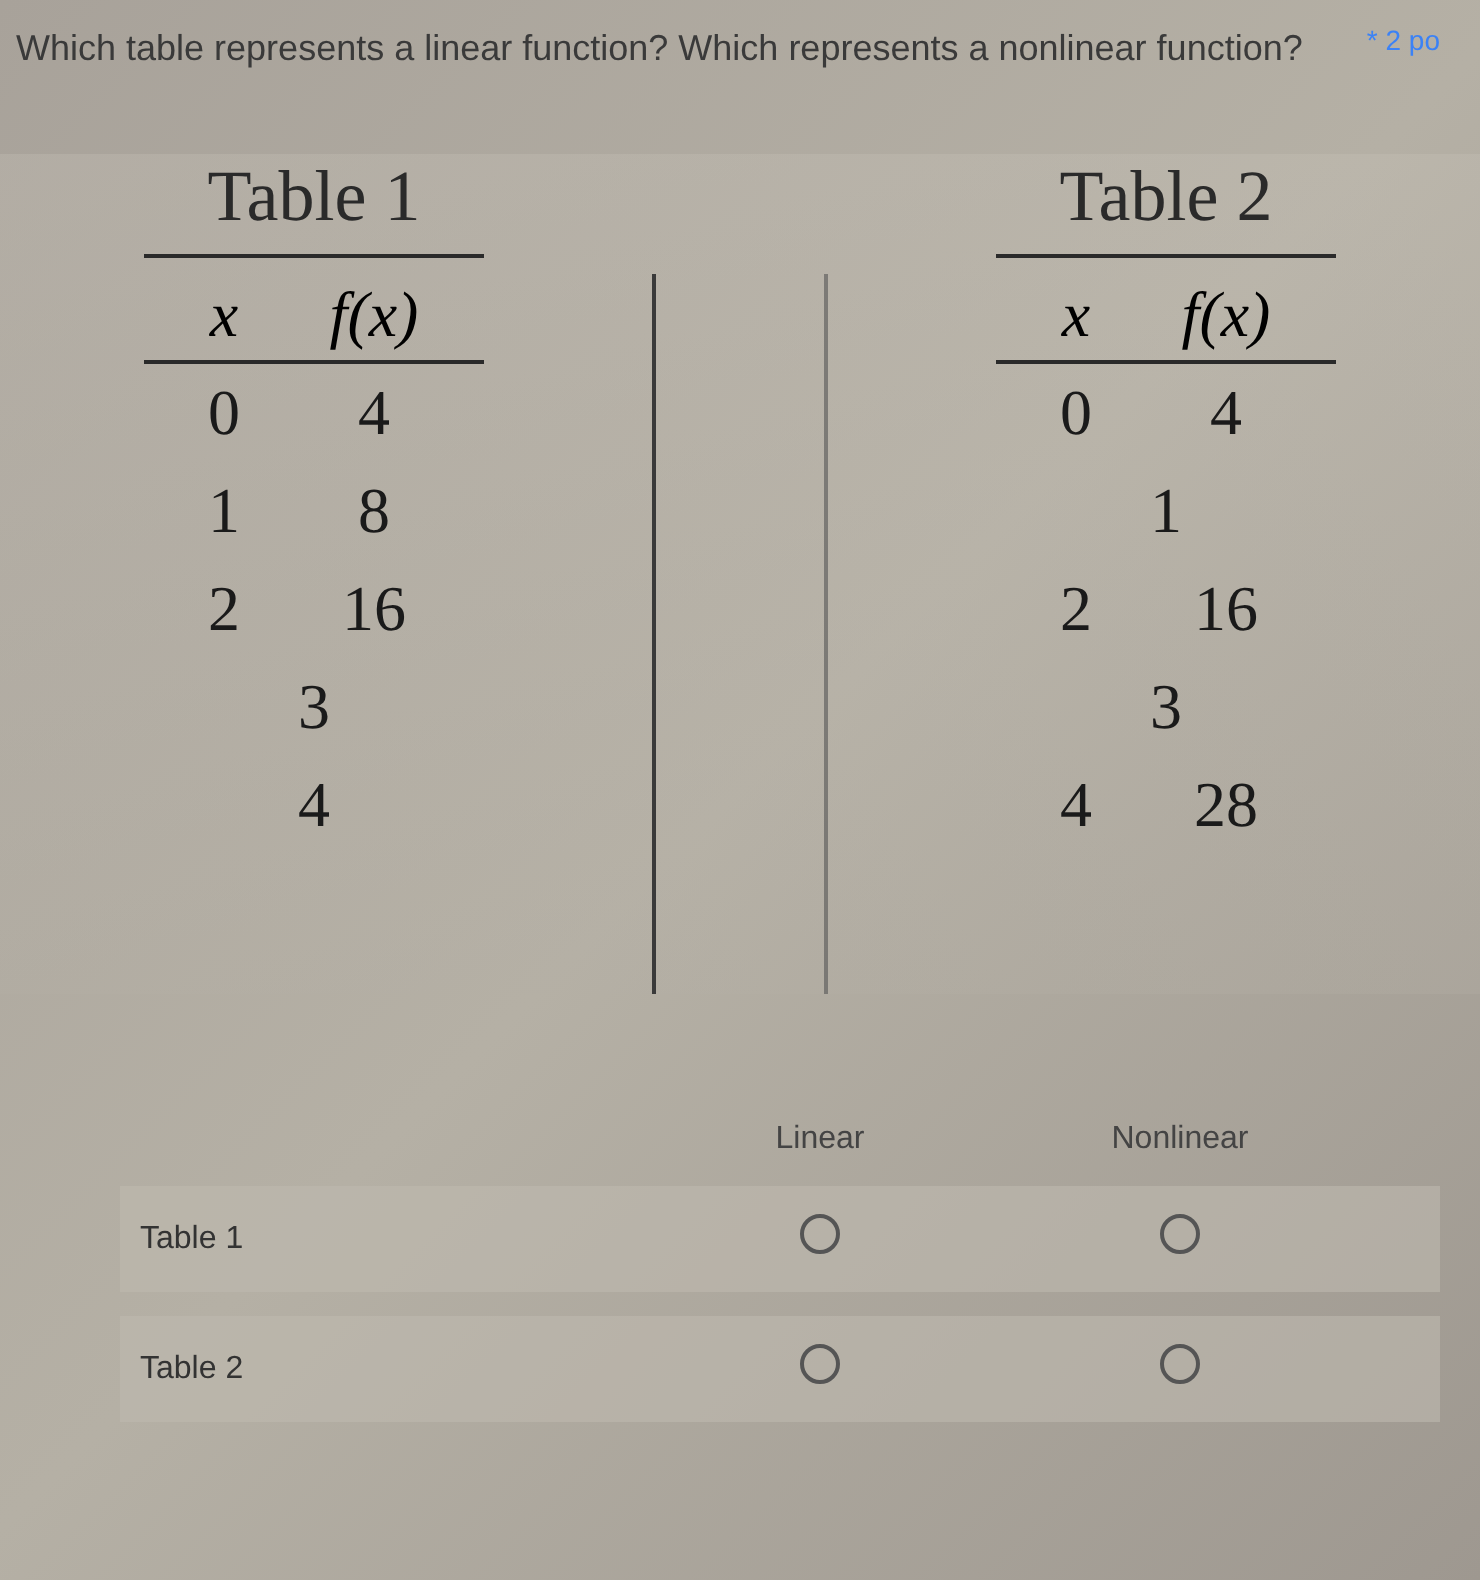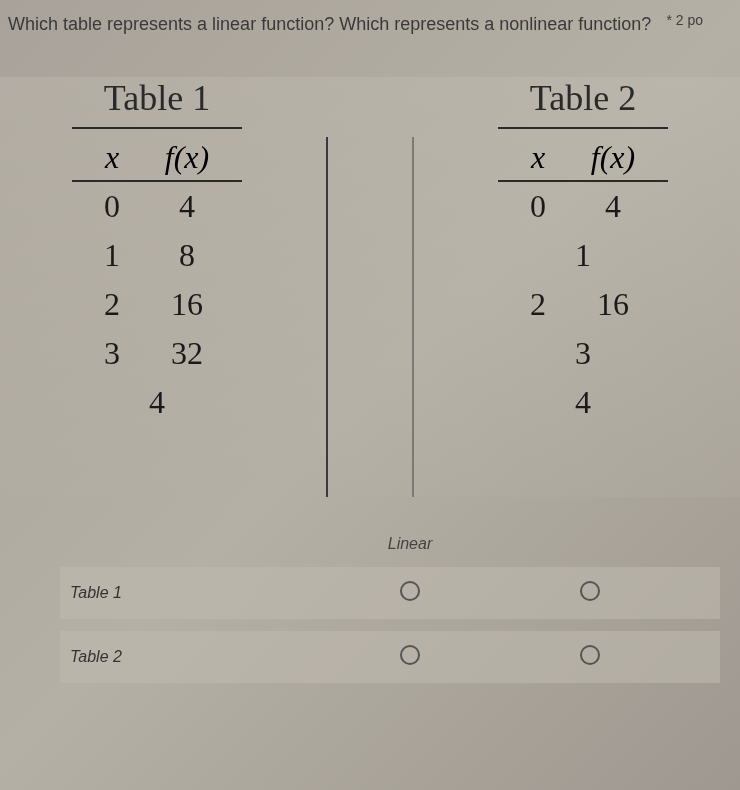--- a/index.html
+++ b/index.html
@@ -6,33 +6,33 @@
   body {
     margin: 0;
     width: 740px;
     height: 790px;
     background: linear-gradient(135deg, #a8a29a 0%, #b5b0a5 50%, #9e9890 100%);
     font-family: Arial, sans-serif;
     overflow: hidden;
     position: relative;
   }
   .question-area {
-    padding: 12px 37px 0 8px;
+    padding: 12px 20px 0 8px;
     color: #3a3a3a;
     font-size: 18px;
     display: flex;
     justify-content: space-between;
     align-items: flex-start;
   }
   .question-text {
     flex: 1;
     line-height: 1.4;
   }
   .points {
-    color: #404040;
+    color: #3b82f6;
     font-size: 14px;
     white-space: nowrap;
     margin-left: 10px;
   }
   .tables-area {
     margin-top: 40px;
     padding: 0 30px;
     display: flex;
     justify-content: space-around;
     background: linear-gradient(180deg, rgba(200,195,185,0.3), rgba(180,175,165,0.3));
@@ -78,23 +78,22 @@
   }
   .divider-short {
     width: 2px;
     background: #555;
     margin-top: 60px;
     height: 360px;
     align-self: flex-start;
     opacity: 0.6;
   }
   .answer-grid {
-    margin-top: 38px;
+    margin-top: 64px;
     padding: 0 20px 0 60px;
-    font-style: italic;
   }
   .answer-header {
     display: flex;
     color: #444;
     font-size: 16px;
     margin-bottom: 14px;
   }
   .answer-header .lbl-spacer { width: 260px; }
   .answer-header .col { width: 180px; text-align: center; }
   .answer-row {
@@ -145,21 +144,20 @@
     <div class="table-row">
         <span class="col-x">1</span>
         <span class="col-fx">8</span>
       </div>
     <div class="table-row">
         <span class="col-x">2</span>
         <span class="col-fx">16</span>
       </div>
     <div class="table-row">
         <span class="col-x">3</span>
-        <span class="col-fx">32</span>
       </div>
     <div class="table-row">
         <span class="col-x">4</span>
       </div>
   </div>
 
   <div class="divider-v"></div>
   <div class="divider-short"></div>
 
   <div class="data-table">
@@ -177,28 +175,30 @@
       </div>
     <div class="table-row">
         <span class="col-x">2</span>
         <span class="col-fx">16</span>
       </div>
     <div class="table-row">
         <span class="col-x">3</span>
       </div>
     <div class="table-row">
         <span class="col-x">4</span>
+        <span class="col-fx">28</span>
       </div>
   </div>
 </div>
 
 <div class="answer-grid">
   <div class="answer-header">
     <div class="lbl-spacer"></div>
     <div class="col">Linear</div>
+    <div class="col">Nonlinear</div>
   </div>
   <div class="answer-row">
     <div class="row-label">Table 1</div>
     <div class="col"><span class="radio"></span></div>
     <div class="col"><span class="radio"></span></div>
   </div>
   <div class="answer-row">
     <div class="row-label">Table 2</div>
     <div class="col"><span class="radio"></span></div>
     <div class="col"><span class="radio"></span></div>

